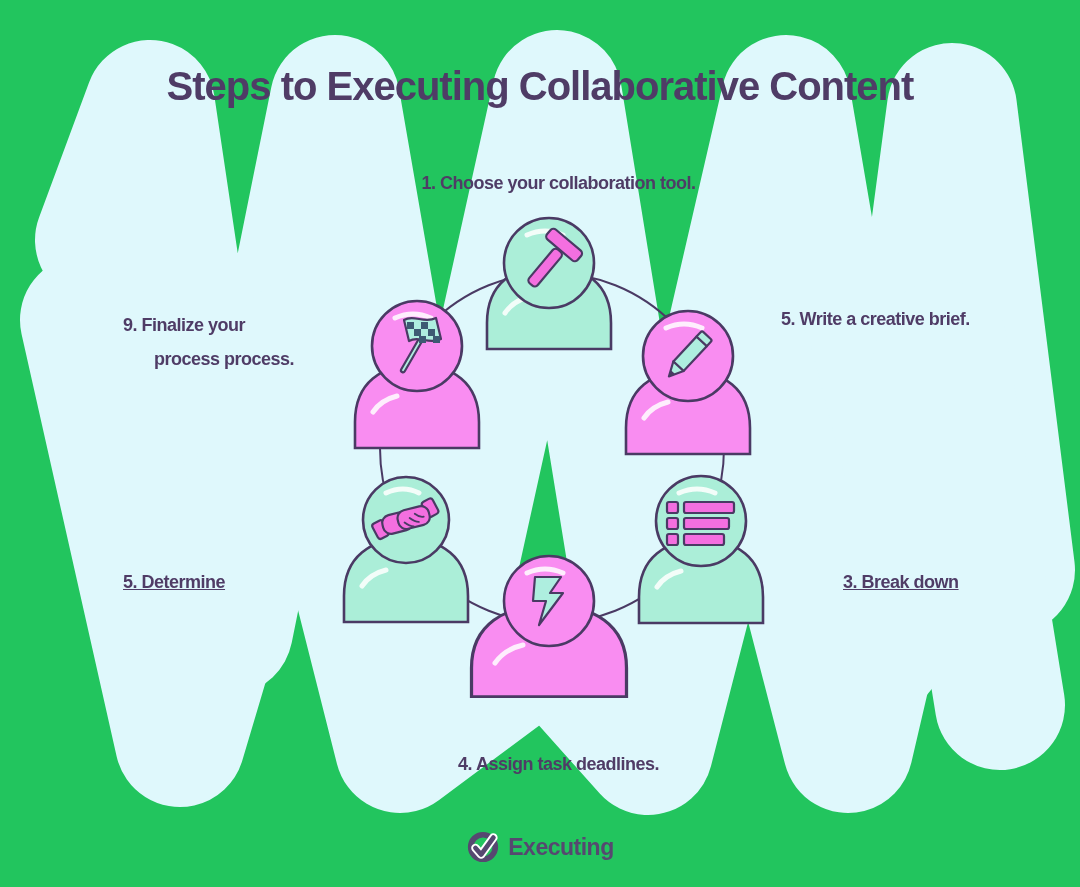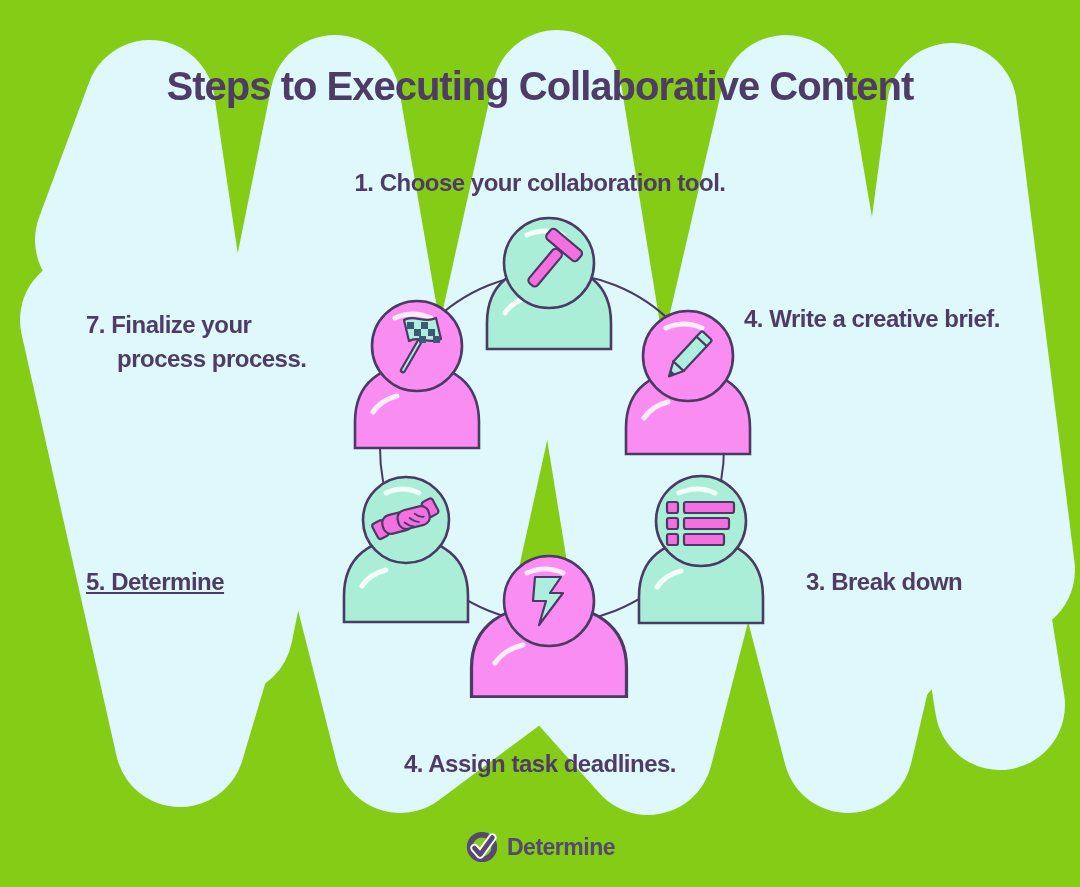--- a/index.html
+++ b/index.html
@@ -1,35 +1,35 @@
 <!DOCTYPE html>
 <html style="--scribble: #dff8fc; --mint: #abeed8; --pink: #f98df1; --icon_pink: #f46fe0; --icon_mint: #aeeedf; --checker_dark: #3d5a73; --outline: #4a3a64; --text: #4f3c66; --logo: #564870;"><head>
 <meta charset="utf-8">
 <style>
   html,body{margin:0;padding:0;background:#ffffff;}
   .canvas{
     position:relative;width:1080px;height:887px;overflow:hidden;
-    font-family:"Liberation Sans", sans-serif;background:#84cc16;
+    font-family:"Liberation Sans", sans-serif;background:#22c55e;
   }
   .art{position:absolute;inset:0;width:1080px;height:887px;}
   .scribble{stroke:var(--scribble);fill:none;stroke-linecap:round;stroke-linejoin:round;}
   .ring{fill:none;stroke:var(--outline);stroke-width:2;}
   .mintfill{fill:var(--mint);stroke:var(--outline);stroke-width:2.6;}
   .pinkfill{fill:var(--pink);stroke:var(--outline);stroke-width:2.6;}
   .icon-pink{fill:var(--icon_pink);stroke:var(--outline);stroke-width:2.2;stroke-linejoin:round;}
   .icon-mint{fill:var(--icon_mint);stroke:var(--outline);stroke-width:2.2;stroke-linejoin:round;}
   .checker{fill:var(--checker_dark);stroke:none;}
   .hl{fill:none;stroke:#ffffff;stroke-width:5;stroke-linecap:round;opacity:.85;}
   .title{
     position:absolute;left:0;right:0;top:64px;text-align:center;
     font-size:40px;font-weight:bold;letter-spacing:-1px;color:var(--text);
   }
   .step{
-    position:absolute;font-size:24px;font-weight:bold;letter-spacing:-0.5px;
-    color:var(--text);line-height:34px;white-space:nowrap;
+    position:absolute;font-size:18px;font-weight:bold;letter-spacing:-0.5px;
+    color:var(--text);line-height:34px;white-space:nowrap;margin-left:37px;
   }
   .step .indent{padding-left:31px;}
   .step.center{left:0;right:0;text-align:center;}
   .logo{
     position:absolute;left:0;right:0;top:830px;display:flex;align-items:center;
     justify-content:center;gap:8px;color:var(--logo);
   }
   .logo-text{font-size:23px;font-weight:bold;letter-spacing:-0.5px;}
 </style>
 </head>
@@ -127,42 +127,42 @@
     </g>
   </svg>
 
   <div class="title">Steps to Executing Collaborative Content</div>
 
   <div class="step center" style="top:166px;">
     <div>1. Choose your collaboration tool.</div>
   </div>
 
   <div class="step" style="left:744px;top:302px;">
-    <div>4. Write a creative brief.</div>
+    <div>5. Write a creative brief.</div>
   </div>
 
-  <div class="step" style="left:806px;top:565px;">
+  <div class="step" style="left:806px;top:565px;text-decoration:underline;">
     <div>3. Break down</div>
   </div>
 
   <div class="step center" style="top:747px;">
     <div>4. Assign task deadlines.</div>
   </div>
 
   <div class="step" style="left:86px;top:565px;text-decoration:underline;">
     <div>5. Determine</div>
   </div>
 
   <div class="step" style="left:86px;top:308px;">
-    <div>7. Finalize your</div>
+    <div>9. Finalize your</div>
     <div class="indent">process process.</div>
   </div>
 
   <div class="logo">
     <svg width="34" height="34" viewBox="-18 -18 36 36">
       <circle cx="0" cy="0" r="13" fill="none" stroke="var(--logo)" stroke-width="6"></circle>
       <polyline points="-8,1 -2,8 11,-10" fill="none" stroke="#ffffff" stroke-width="9" stroke-linecap="round" stroke-linejoin="round"></polyline>
       <polyline points="-8,1 -2,8 11,-10" fill="none" stroke="var(--logo)" stroke-width="5" stroke-linecap="round" stroke-linejoin="round"></polyline>
     </svg>
-    <span class="logo-text">Determine</span>
+    <span class="logo-text">Executing</span>
   </div>
 
 </div>
 
 </body></html>

